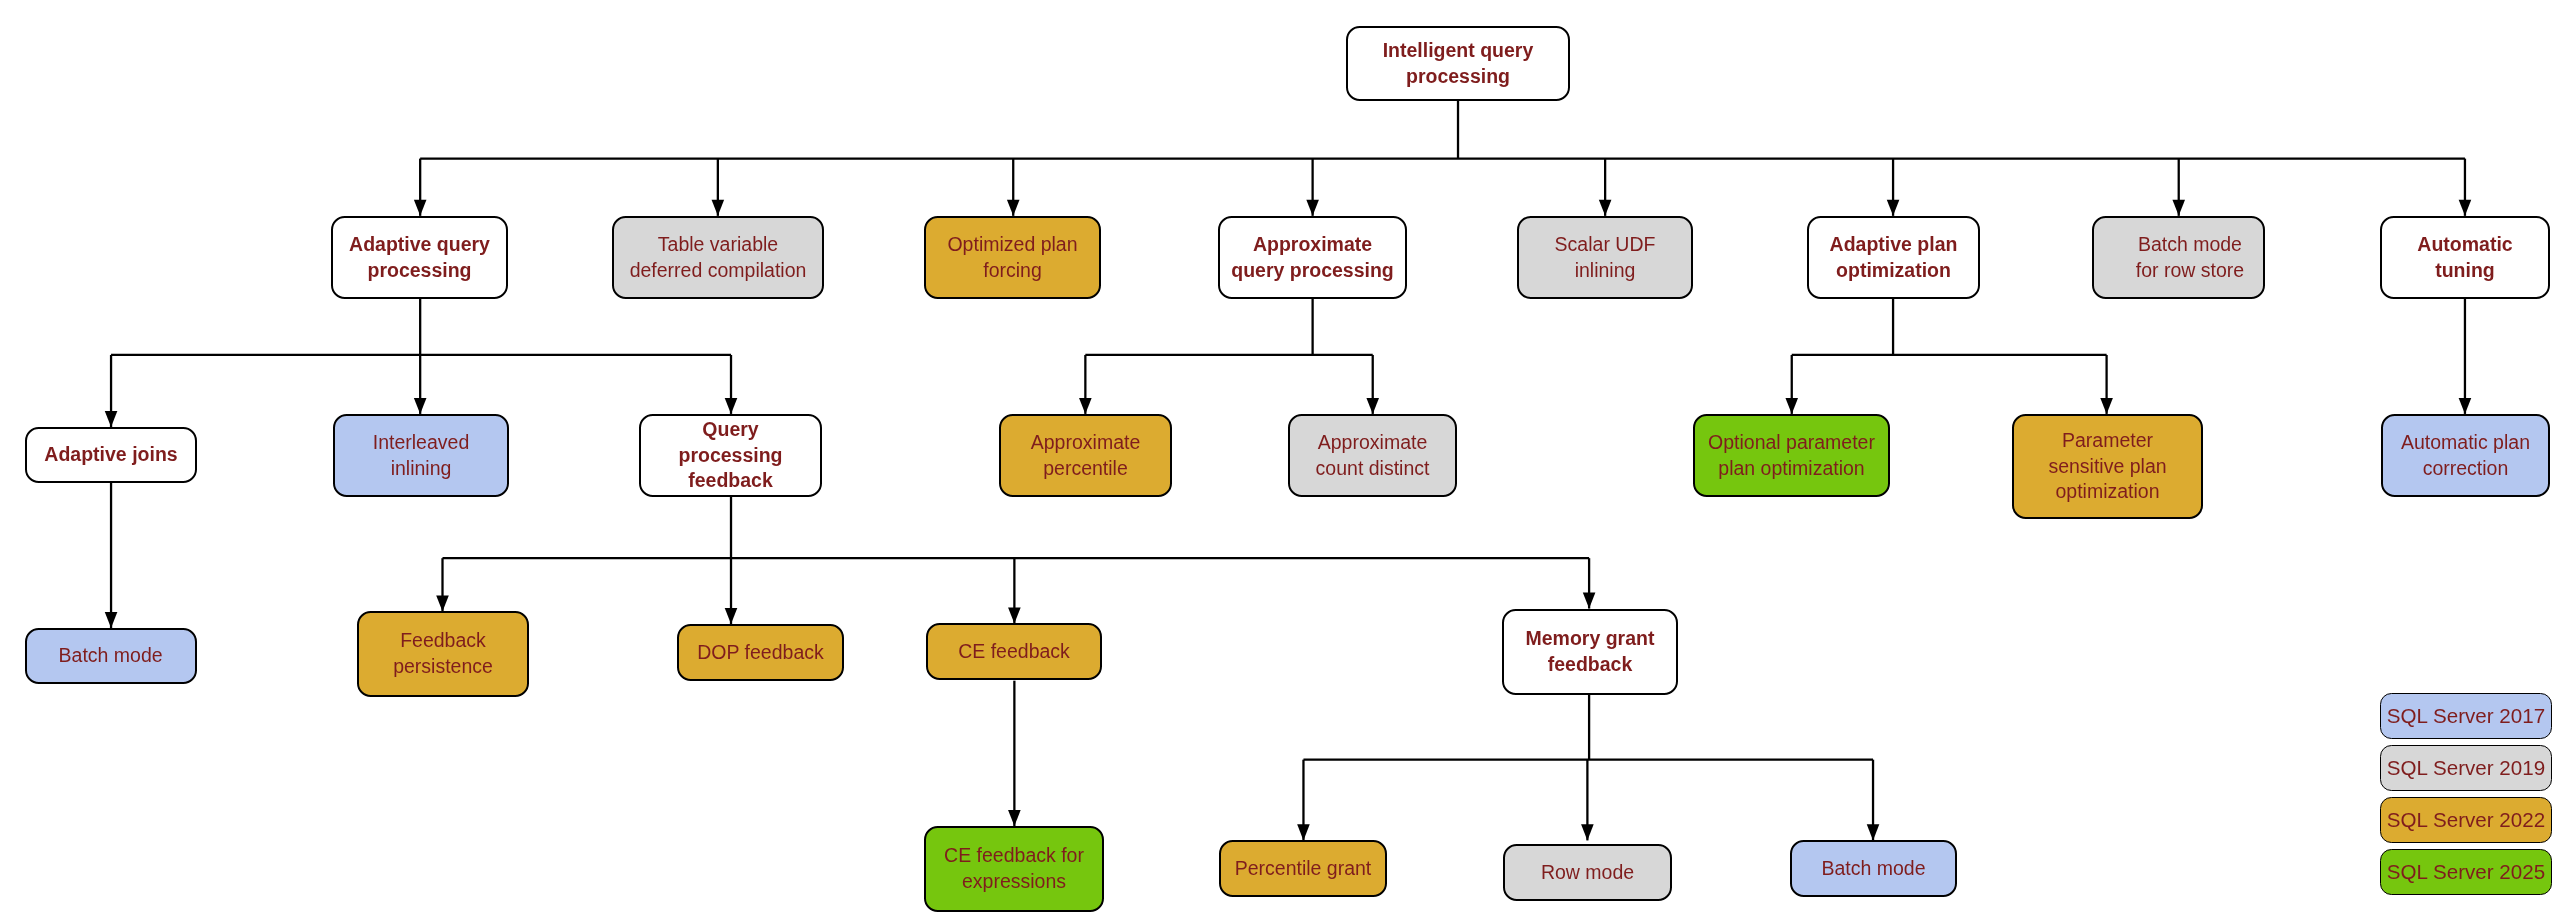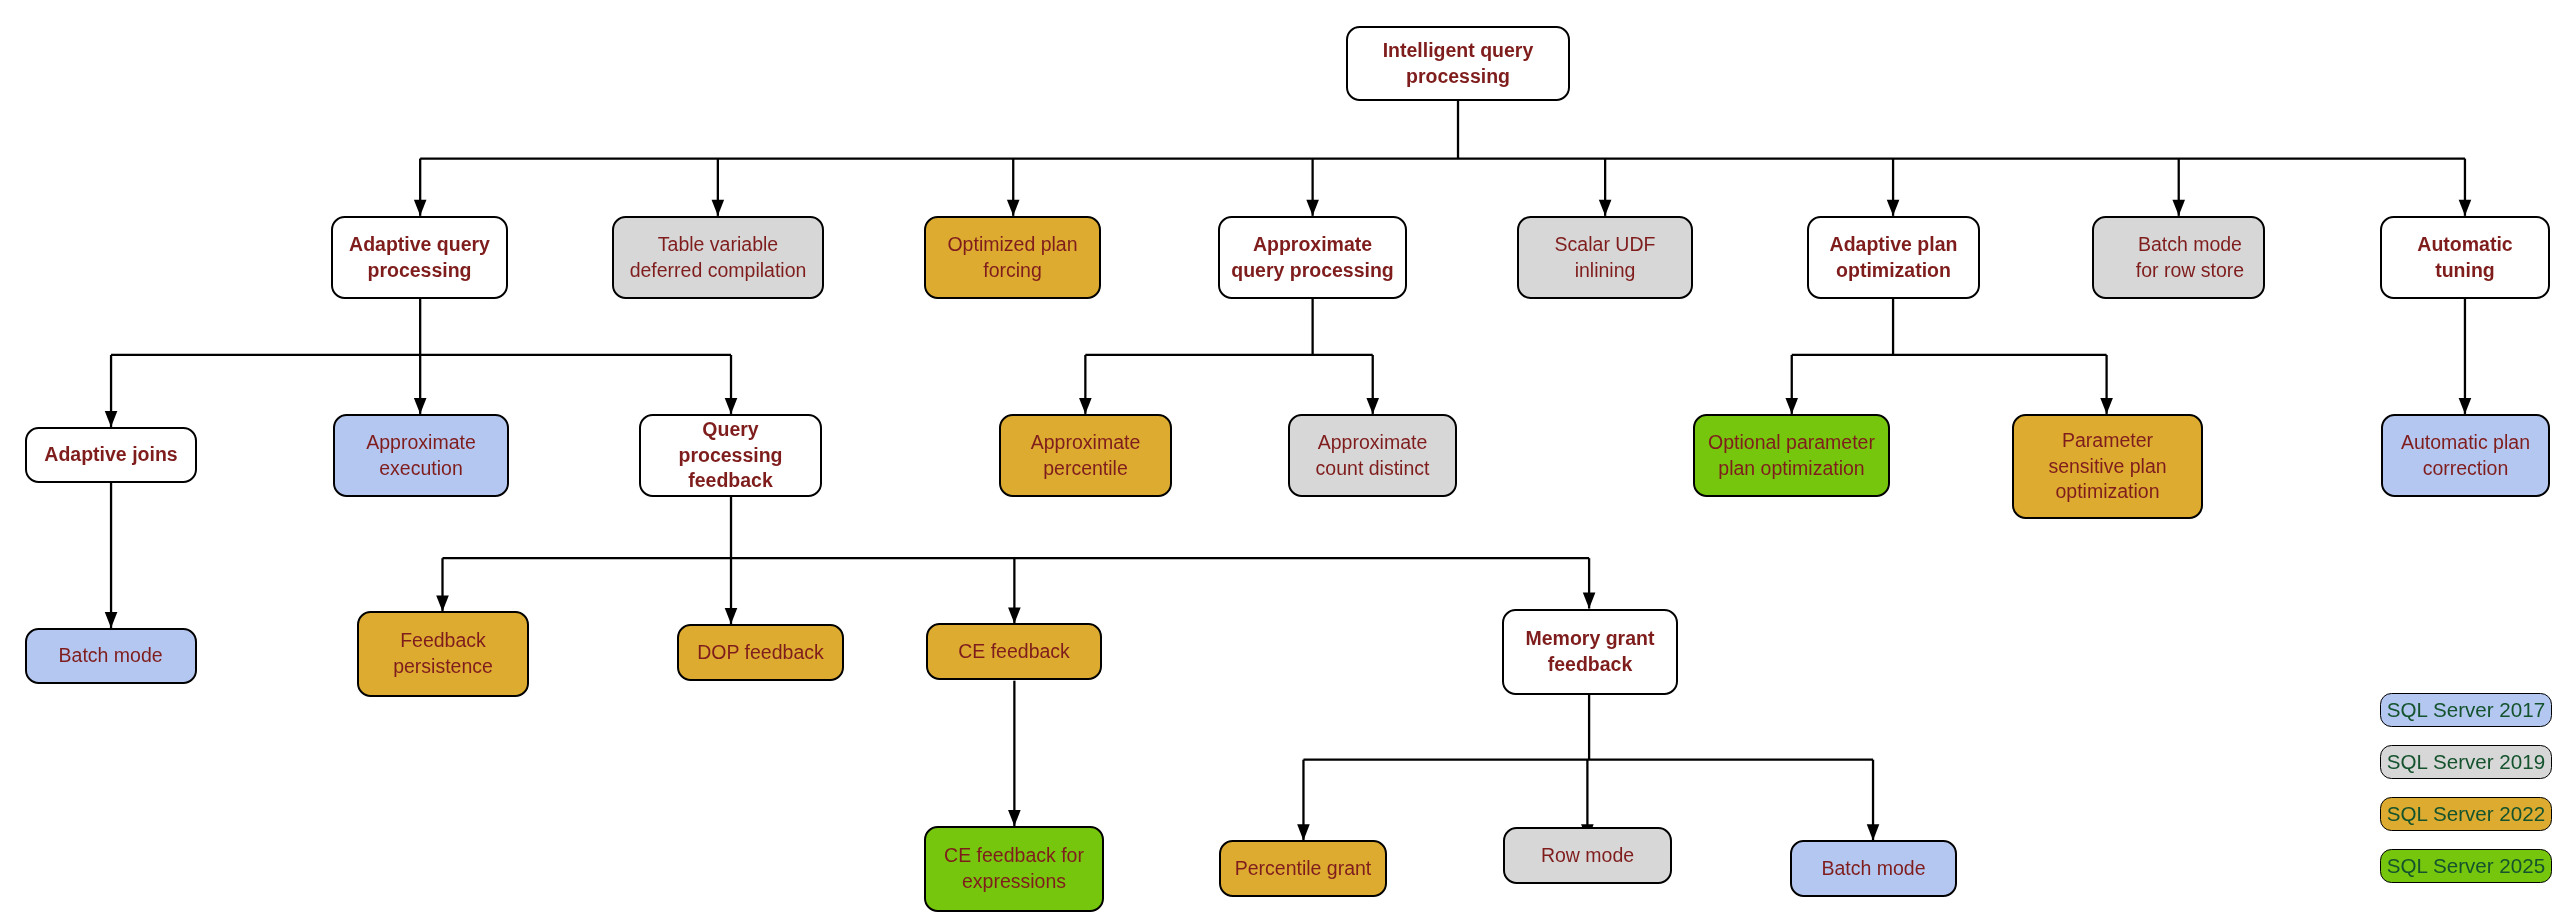--- a/index.html
+++ b/index.html
@@ -42,29 +42,29 @@
     line-height: 1.32;
     padding: 2.3px 9.2px;
   }
   .node.cat {
     font-weight: bold;
   }
   .legend-pill {
     position: absolute;
     box-sizing: border-box;
     width: 172px;
-    height: 34px;
+    height: 46px;
     border: 1.7px solid #000000;
     border-radius: 11.4px;
     display: flex;
     align-items: center;
     justify-content: center;
     text-align: center;
     font-size: 20.6px;
-    color: #14532d;
+    color: #7f1d1d;
   }
 </style>
 </head>
 <body>
 
 <div id="canvas">
 
   <svg id="edges" viewBox="0 0 4500 1600" xmlns="http://www.w3.org/2000/svg">
     <defs>
       <marker id="arr" markerUnits="userSpaceOnUse" markerWidth="34" markerHeight="26" refX="30" refY="13" orient="auto">
@@ -118,37 +118,37 @@
   <div class="node cat" style="left: 331px; top: 216px; width: 177px; height: 83px; background: rgb(255, 255, 255);">Adaptive query processing</div>
   <div class="node" style="left: 612px; top: 216px; width: 212px; height: 83px; background: rgb(215, 215, 215);">Table variable deferred compilation</div>
   <div class="node" style="left: 924px; top: 216px; width: 177px; height: 83px; background: rgb(220, 171, 48);">Optimized plan forcing</div>
   <div class="node cat" style="left: 1218px; top: 216px; width: 189px; height: 83px; background: rgb(255, 255, 255);">Approximate query processing</div>
   <div class="node" style="left: 1517px; top: 216px; width: 176px; height: 83px; background: rgb(215, 215, 215);">Scalar UDF inlining</div>
   <div class="node cat" style="left: 1807px; top: 216px; width: 173px; height: 83px; background: rgb(255, 255, 255);">Adaptive plan optimization</div>
   <div class="node" style="left: 2092px; top: 216px; width: 173px; height: 83px; background: rgb(215, 215, 215); padding-left: 32px;">Batch mode for row store</div>
   <div class="node cat" style="left: 2380px; top: 216px; width: 170px; height: 83px; background: rgb(255, 255, 255);">Automatic tuning</div>
 
   <div class="node cat" style="left: 25px; top: 427px; width: 172px; height: 56px; background: rgb(255, 255, 255);">Adaptive joins</div>
-  <div class="node" style="left: 333px; top: 414px; width: 176px; height: 83px; background: rgb(180, 199, 240);">Approximate execution</div>
+  <div class="node" style="left: 333px; top: 414px; width: 176px; height: 83px; background: rgb(180, 199, 240);">Interleaved inlining</div>
   <div class="node cat" style="left: 639px; top: 414px; width: 183px; height: 83px; background: rgb(255, 255, 255);">Query processing feedback</div>
   <div class="node" style="left: 999px; top: 414px; width: 173px; height: 83px; background: rgb(220, 171, 48);">Approximate percentile</div>
   <div class="node" style="left: 1288px; top: 414px; width: 169px; height: 83px; background: rgb(215, 215, 215);">Approximate count distinct</div>
   <div class="node" style="left: 1693px; top: 414px; width: 197px; height: 83px; background: rgb(118, 198, 14);">Optional parameter plan optimization</div>
   <div class="node" style="left: 2012px; top: 414px; width: 191px; height: 105px; background: rgb(220, 171, 48);">Parameter sensitive plan optimization</div>
   <div class="node" style="left: 2381px; top: 414px; width: 169px; height: 83px; background: rgb(180, 199, 240);">Automatic plan correction</div>
 
   <div class="node" style="left: 24.6px; top: 628px; width: 172px; height: 56px; background: rgb(180, 199, 240);">Batch mode</div>
   <div class="node" style="left: 357px; top: 611px; width: 172px; height: 86px; background: rgb(220, 171, 48);">Feedback persistence</div>
   <div class="node" style="left: 677px; top: 624px; width: 167px; height: 57px; background: rgb(220, 171, 48);">DOP feedback</div>
   <div class="node" style="left: 926px; top: 623px; width: 176px; height: 57px; background: rgb(220, 171, 48);">CE feedback</div>
   <div class="node cat" style="left: 1502px; top: 609px; width: 176px; height: 86px; background: rgb(255, 255, 255);">Memory grant feedback</div>
 
   <div class="node" style="left: 924px; top: 826px; width: 180px; height: 86px; background: rgb(118, 198, 14);">CE feedback for expressions</div>
   <div class="node" style="left: 1219px; top: 840px; width: 168px; height: 57px; background: rgb(220, 171, 48);">Percentile grant</div>
-  <div class="node" style="left: 1503px; top: 827px; width: 169px; height: 57px; background: rgb(215, 215, 215); text-align: center;">Row mode</div>
+  <div class="node" style="left: 1503px; top: 844px; width: 169px; height: 57px; background: rgb(215, 215, 215); text-align: center;">Row mode</div>
   <div class="node" style="left: 1790px; top: 840px; width: 167px; height: 57px; background: rgb(180, 199, 240);">Batch mode</div>
 
   <div>
     <div class="legend-pill" style="left: 2380px; top: 693px; background: rgb(180, 199, 240);">SQL Server 2017</div>
     <div class="legend-pill" style="left: 2380px; top: 745px; background: rgb(215, 215, 215);">SQL Server 2019</div>
     <div class="legend-pill" style="left: 2380px; top: 797px; background: rgb(220, 171, 48);">SQL Server 2022</div>
     <div class="legend-pill" style="left: 2380px; top: 849px; background: rgb(118, 198, 14);">SQL Server 2025</div>
   </div>
 
 </div>

